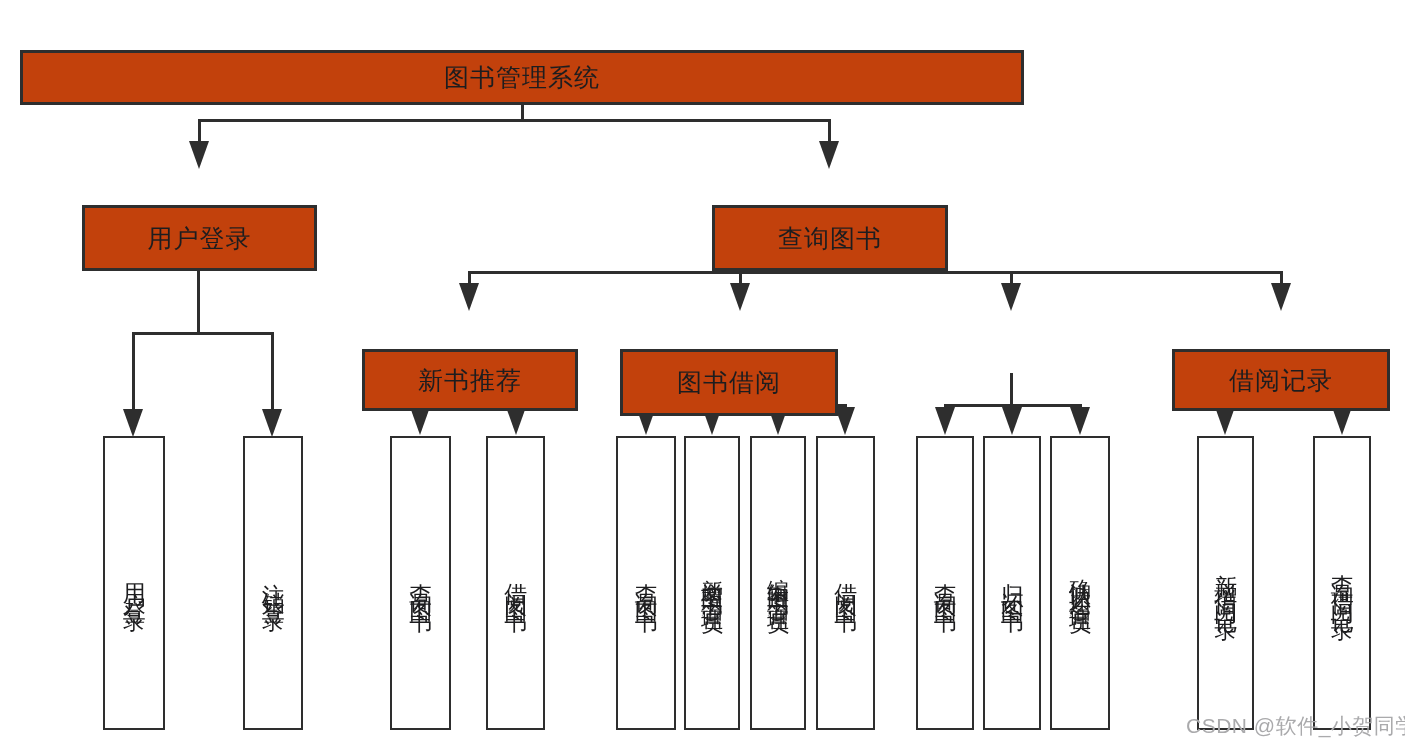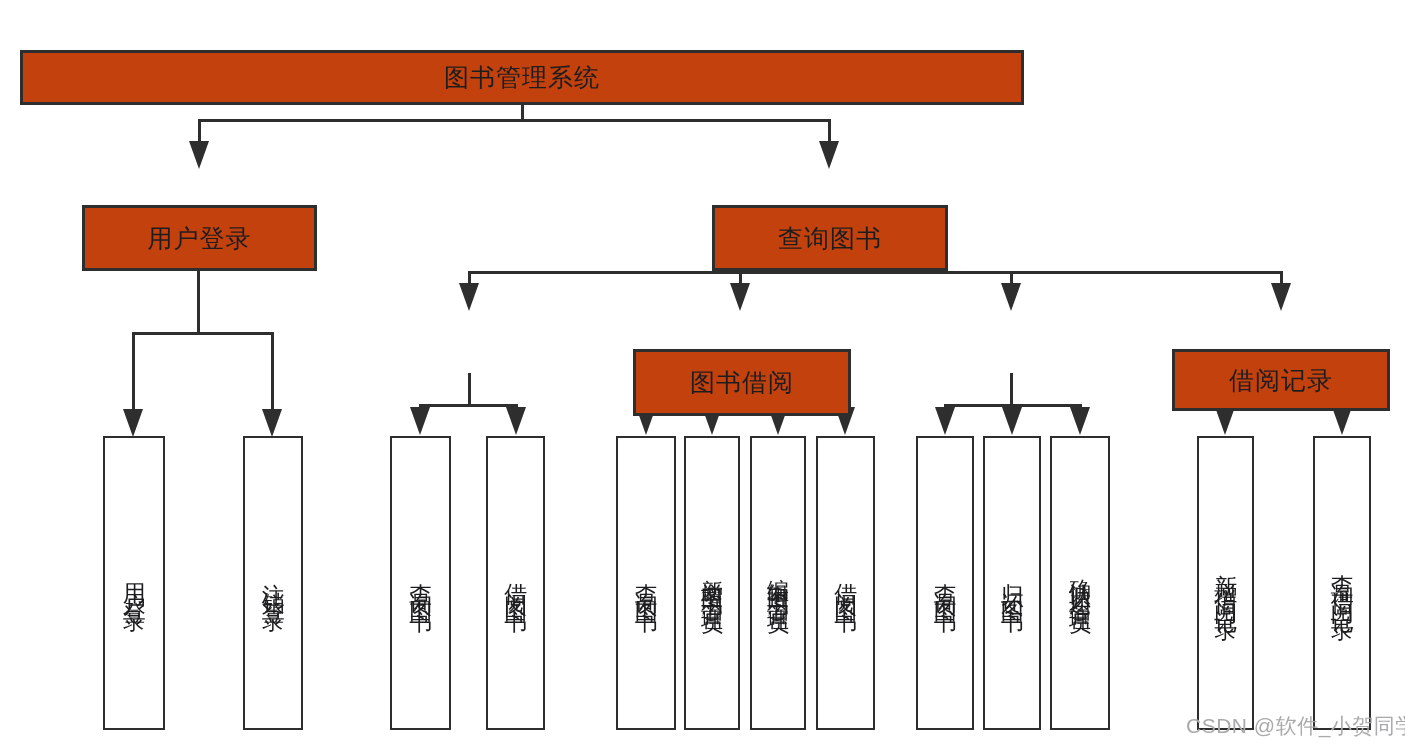--- a/index.html
+++ b/index.html
@@ -106,22 +106,25 @@
   </div>
 
   <div class="box-h" style="left:82px;top:168px;width:235px;height:66px">
     <span>用户登录</span>
   </div>
 
   <div class="box-h" style="left:712px;top:168px;width:236px;height:66px">
     <span>查询图书</span>
   </div>
 
+  <div class="box-h" style="left:362px;top:312px;width:216px;height:62px">
+    <span>新书推荐</span>
+  </div>
 
-  <div class="box-h" style="left:633px;top:312px;width:218px;height:67px">
+  <div class="box-h" style="left:620px;top:312px;width:218px;height:67px">
     <span>图书借阅</span>
   </div>
 
 
   <div class="box-h" style="left:1172px;top:312px;width:218px;height:62px">
     <span>借阅记录</span>
   </div>
 
   <div class="box-v" style="left:103px;width:62px">
     <span class="vtext">用户登录</span>

